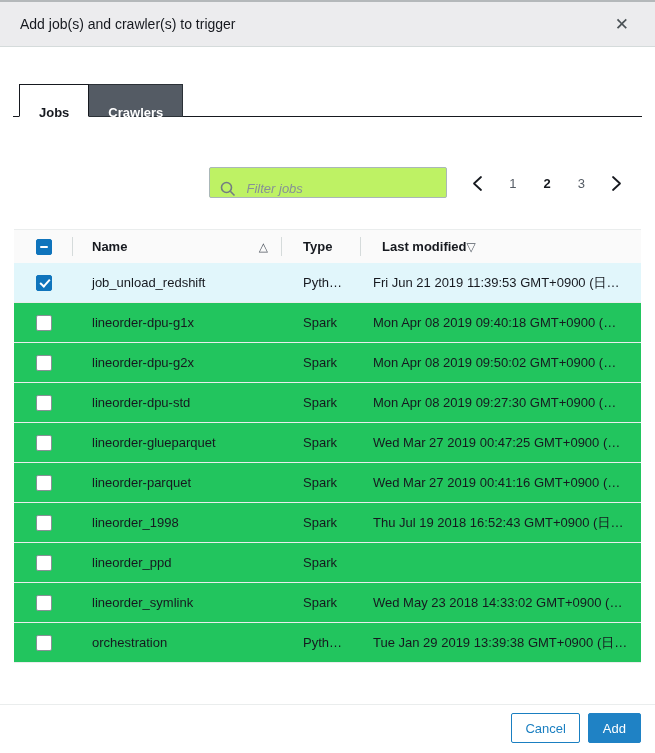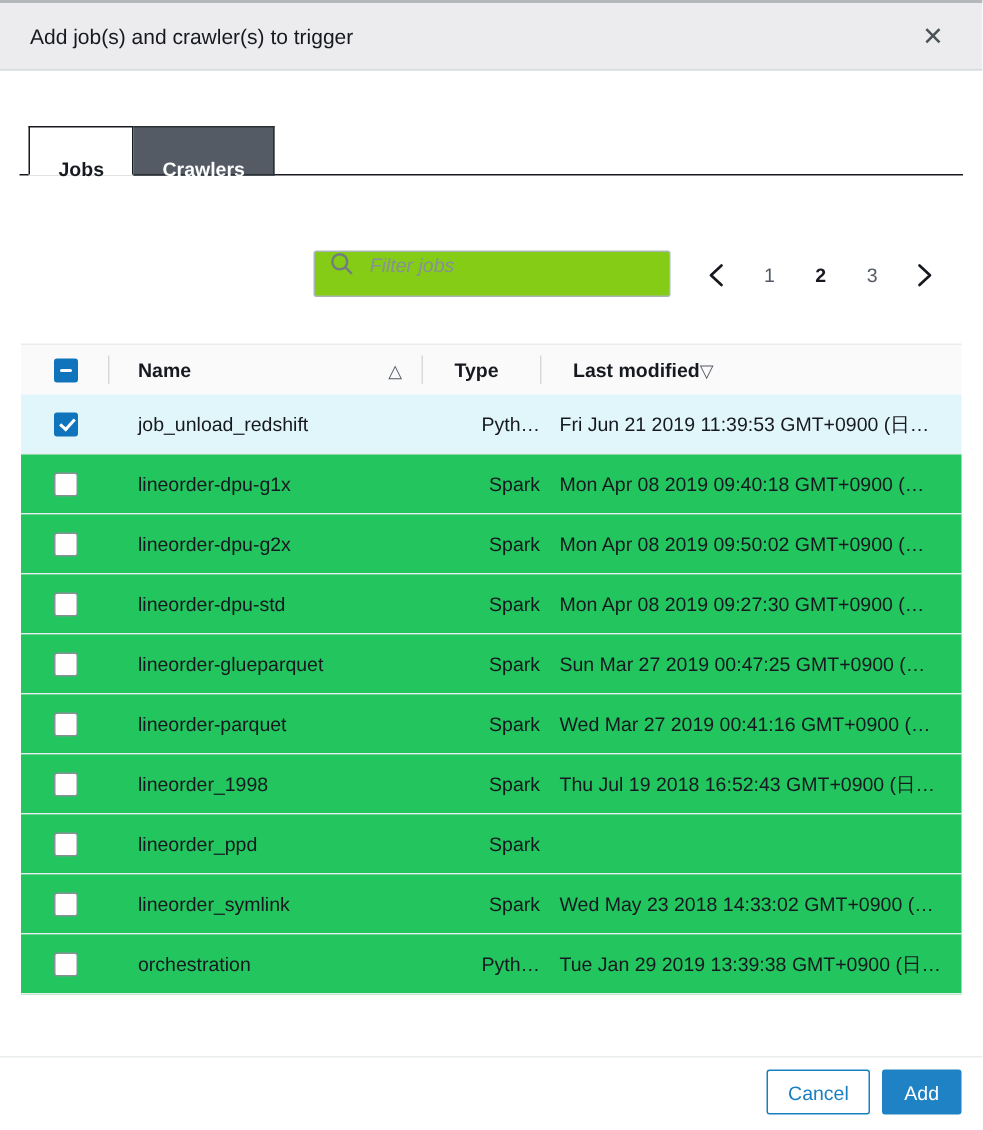--- a/index.html
+++ b/index.html
@@ -28,22 +28,22 @@
   }
   .tab {
     height:33px; line-height:31px; padding:12px 19px; font-weight:bold; font-size:13px;
     border:1px solid #16191f; margin-bottom:-1px; cursor:pointer; white-space:nowrap;
   }
   .tab.active { background:#fff; color:#16191f; border-bottom-color:#fff; margin-left:6px; }
   .tab.inactive { background:#545b64; color:#fff; border-color:#2b3137; border-left:none; }
   
   .toolbar { position:relative; height:32px; margin-top:50px; }
   .filter-box {
-    width:238px; height:31px; margin:0 auto; display:flex; align-items:flex-start;
-    border:1px solid #aab7b8; border-radius:2px; padding:0 10px; background:#84cc16;
+    width:238px; height:31px; margin:0 auto; display:flex; align-items:flex-end;
+    border:1px solid #aab7b8; border-radius:2px; padding:0 10px; background:#bef264;
   }
   .filter-box svg { flex:0 0 auto; }
   .filter-input {
     border:none; outline:none; width:100%; margin-left:9px;
     font-size:13px; font-family:"Liberation Sans", sans-serif; color:#16191f; background:transparent;
   }
   .filter-input::placeholder { font-style:italic; color:#879196; opacity:1; }
   .pagination {
     position:absolute; right:31px; top:0; height:32px;
     display:flex; align-items:center; gap:21px;
@@ -72,21 +72,21 @@
   .thead .col-type { padding-left:22px; }
   .thead .col-mod  { justify-content:flex-start; padding:0 16px 0 22px; }
   .sort-glyph { font-weight:normal; font-size:12px; color:#545b64; }
   
   .row {
     display:flex; align-items:center; height:40px;
     border-bottom:1px solid #eaeded; font-size:13px; background:#22c55e; cursor:pointer;
   }
   .row.selected { background:#e1f6fb; }
   .cell-name { padding-left:20px; white-space:nowrap; overflow:hidden; }
-  .cell-type { padding-left:22px; white-space:nowrap; overflow:hidden;text-align:right; }
+  .cell-type { padding-left:22px; white-space:nowrap; overflow:hidden; }
   .cell-mod  { padding-left:13px; white-space:nowrap; overflow:hidden; }
   
   .cb {
     width:16px; height:16px; border:1px solid #879196; border-radius:2px;
     background:#fff; margin-left:22px; position:relative; flex:0 0 auto; cursor:pointer;
   }
   .cb.checked, .cb.indeterminate { background:#0f74bc; border-color:#0f74bc; }
   .cb.checked::after {
     content:""; position:absolute; left:4.5px; top:1.5px; width:4px; height:8px;
     border:solid #fff; border-width:0 2px 2px 0; transform:rotate(42deg);
@@ -200,21 +200,21 @@
     <div class="col-type cell-type">Spark</div>
     <div class="col-mod cell-mod">Mon Apr 08 2019 09:27:30 GMT+0900 (…</div>
   </div>
 
   <div class="row">
     <div class="col-check">
       <span class="cb"></span>
     </div>
     <div class="col-name cell-name">lineorder-glueparquet</div>
     <div class="col-type cell-type">Spark</div>
-    <div class="col-mod cell-mod">Sun Mar 27 2019 00:47:25 GMT+0900 (…</div>
+    <div class="col-mod cell-mod">Wed Mar 27 2019 00:47:25 GMT+0900 (…</div>
   </div>
 
   <div class="row">
     <div class="col-check">
       <span class="cb"></span>
     </div>
     <div class="col-name cell-name">lineorder-parquet</div>
     <div class="col-type cell-type">Spark</div>
     <div class="col-mod cell-mod">Wed Mar 27 2019 00:41:16 GMT+0900 (…</div>
   </div>

